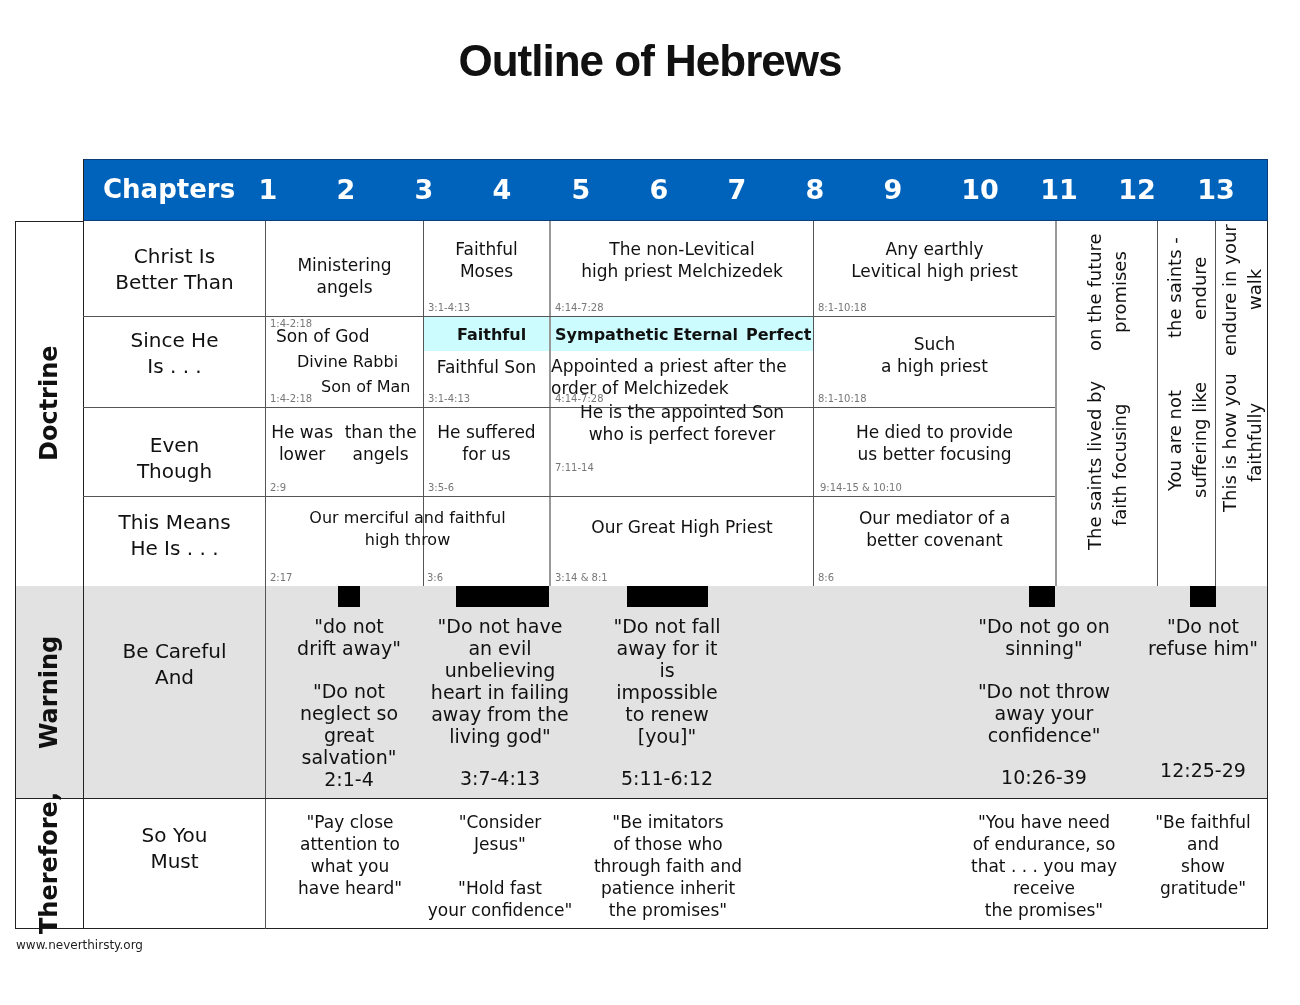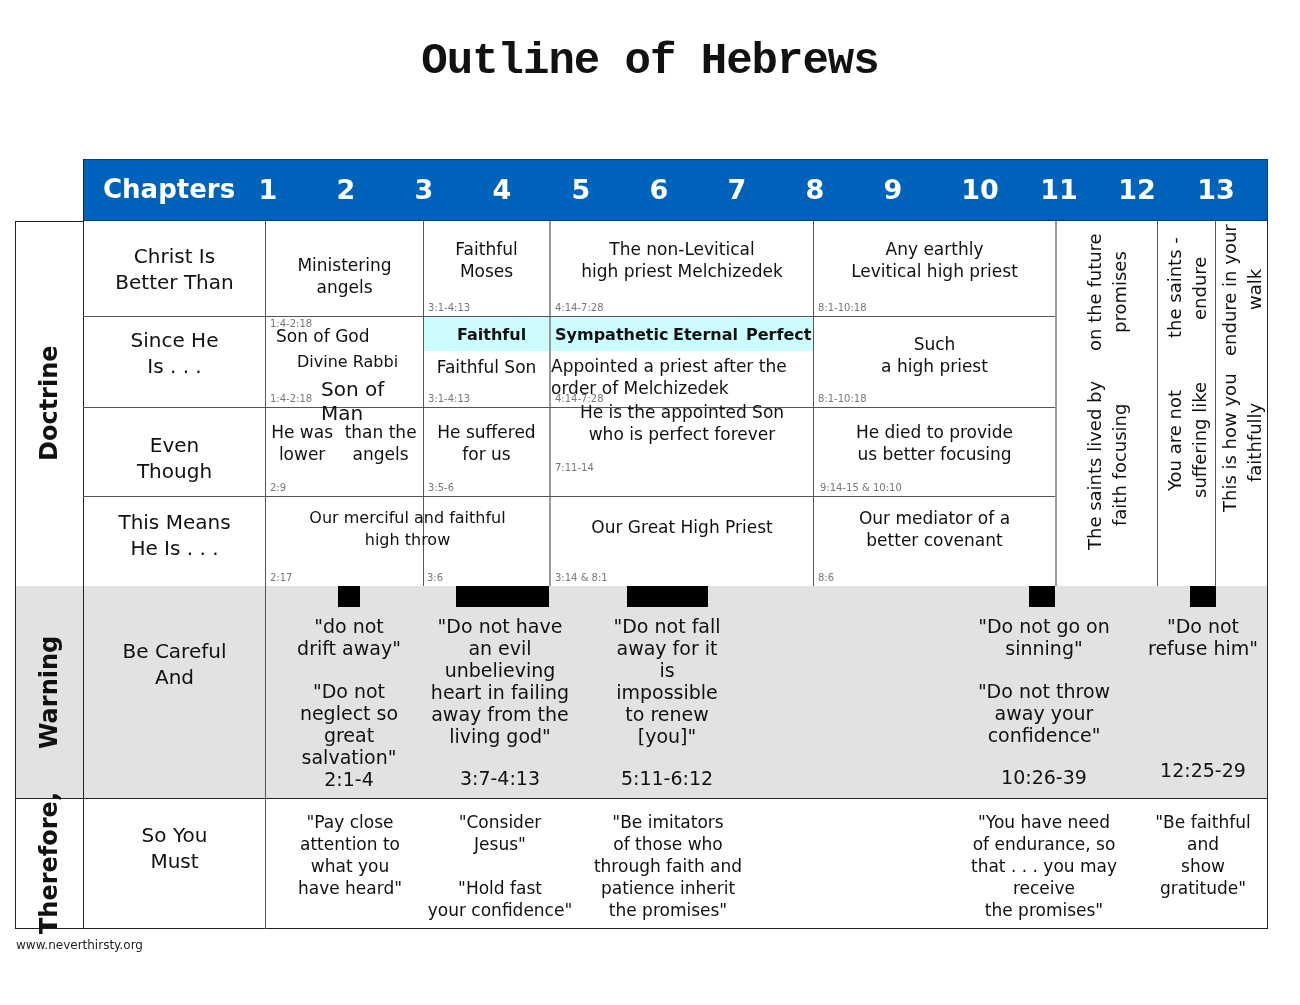--- a/index.html
+++ b/index.html
@@ -1,20 +1,20 @@
 <!DOCTYPE html>
 <html><head>
 <meta charset="utf-8">
 <style>
   html, body { margin: 0; padding: 0; background: #ffffff; }
   body { width: 1300px; height: 1005px; position: relative; overflow: hidden;
          font-family: "DejaVu Sans", sans-serif; color: #111; }
   .abs { position: absolute; box-sizing: border-box; }
   .title { left: 0; width: 1300px; top: 36px; text-align: center; font-size: 44px; font-weight: bold;
-           font-family: Liberation Mono, monospace; letter-spacing: -1px; }
+           font-family: Liberation Sans, sans-serif; letter-spacing: -1px; }
   .hdr { left: 83px; top: 159px; width: 1185px; height: 62px; background: #0063bb; border: 1px solid #0b3d78; }
   .hdr-label { top: 174px; left: 103px; font-size: 26px; color: #fff; font-weight: 600; }
   .hdr-num { top: 174px; font-size: 27px; color: #fff; font-weight: 600; width: 60px; text-align: center; }
   .cell { display: flex; align-items: center; justify-content: center; text-align: center;
           font-size: 17px; line-height: 22px; }
   .ref { font-size: 10px; color: #777; position: absolute; left: 4px; bottom: 2px; text-align: left; line-height: 12px; }
   .rowlabel { font-size: 20px; line-height: 26px; font-weight: 500; }
   .vline { width: 1px; background: #555; }
   .hline { height: 1px; background: #555; }
   .side { writing-mode: vertical-rl; transform: rotate(180deg); font-size: 24px; font-weight: bold;
@@ -121,21 +121,21 @@
 </div>
 <div class="abs cell" style="left:814px; top:222px; width:241px; height:94px; flex-direction:column; padding-bottom:18px">
   <div>Any earthly</div>
   <div>Levitical high priest</div>
   <div class="ref">8:1-10:18</div>
 </div>
 
 <div class="abs" style="left:266px; top:317px; width:157px; height:90px; font-size:17px">
   <div class="abs" style="left:10px; top:9px">Son of God</div>
   <div class="abs" style="left:31px; top:35px; font-size:16px">Divine Rabbi</div>
-  <div class="abs" style="left:55px; top:60px; font-size:20px">Son of Man</div>
+  <div class="abs" style="left:55px; top:60px; font-size:16px">Son of Man</div>
   <div class="ref">1:4-2:18</div>
 </div>
 <div class="abs" style="left:424px; top:351px; width:125px; height:56px">
   <div class="abs" style="left:0; width:125px; top:6px; text-align:center; font-size:17px">Faithful Son</div>
   <div class="ref">3:1-4:13</div>
 </div>
 <div class="abs" style="left:551px; top:351px; width:262px; height:56px">
   <div class="abs" style="left:0; width:248px; top:4px; text-align:left; font-size:17px; line-height:22px">
     <div>Appointed a priest after the</div>
     <div>order of Melchizedek</div>

